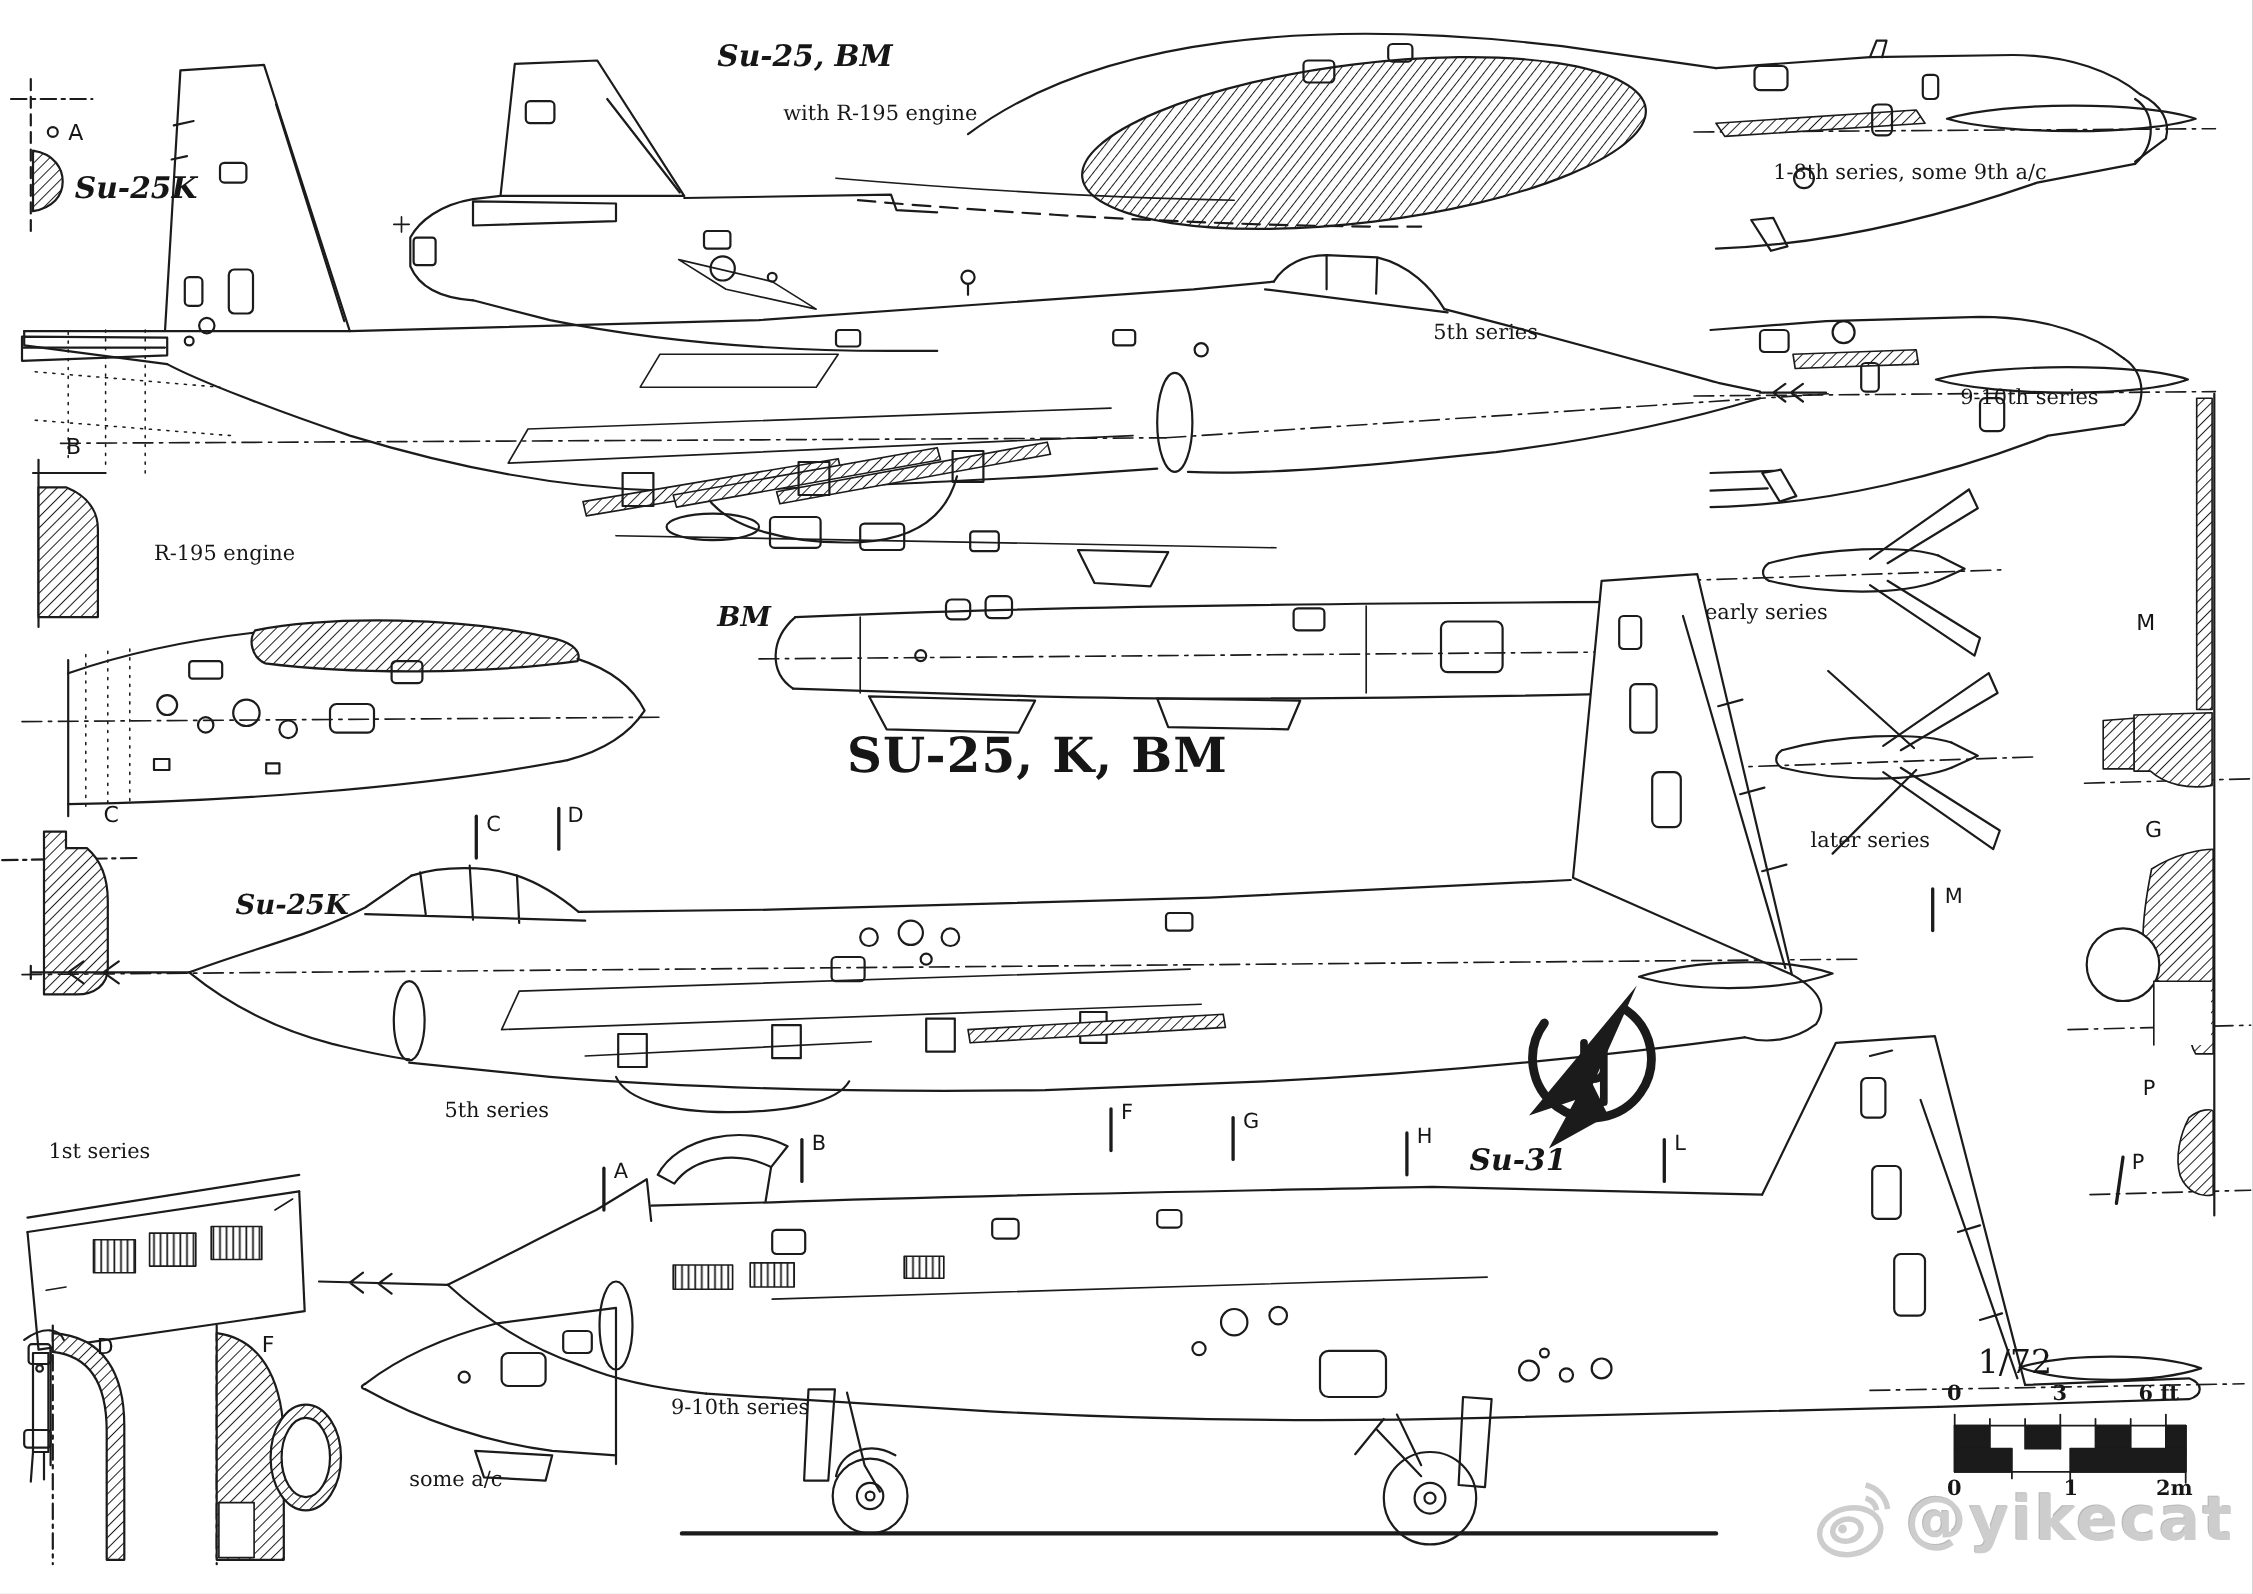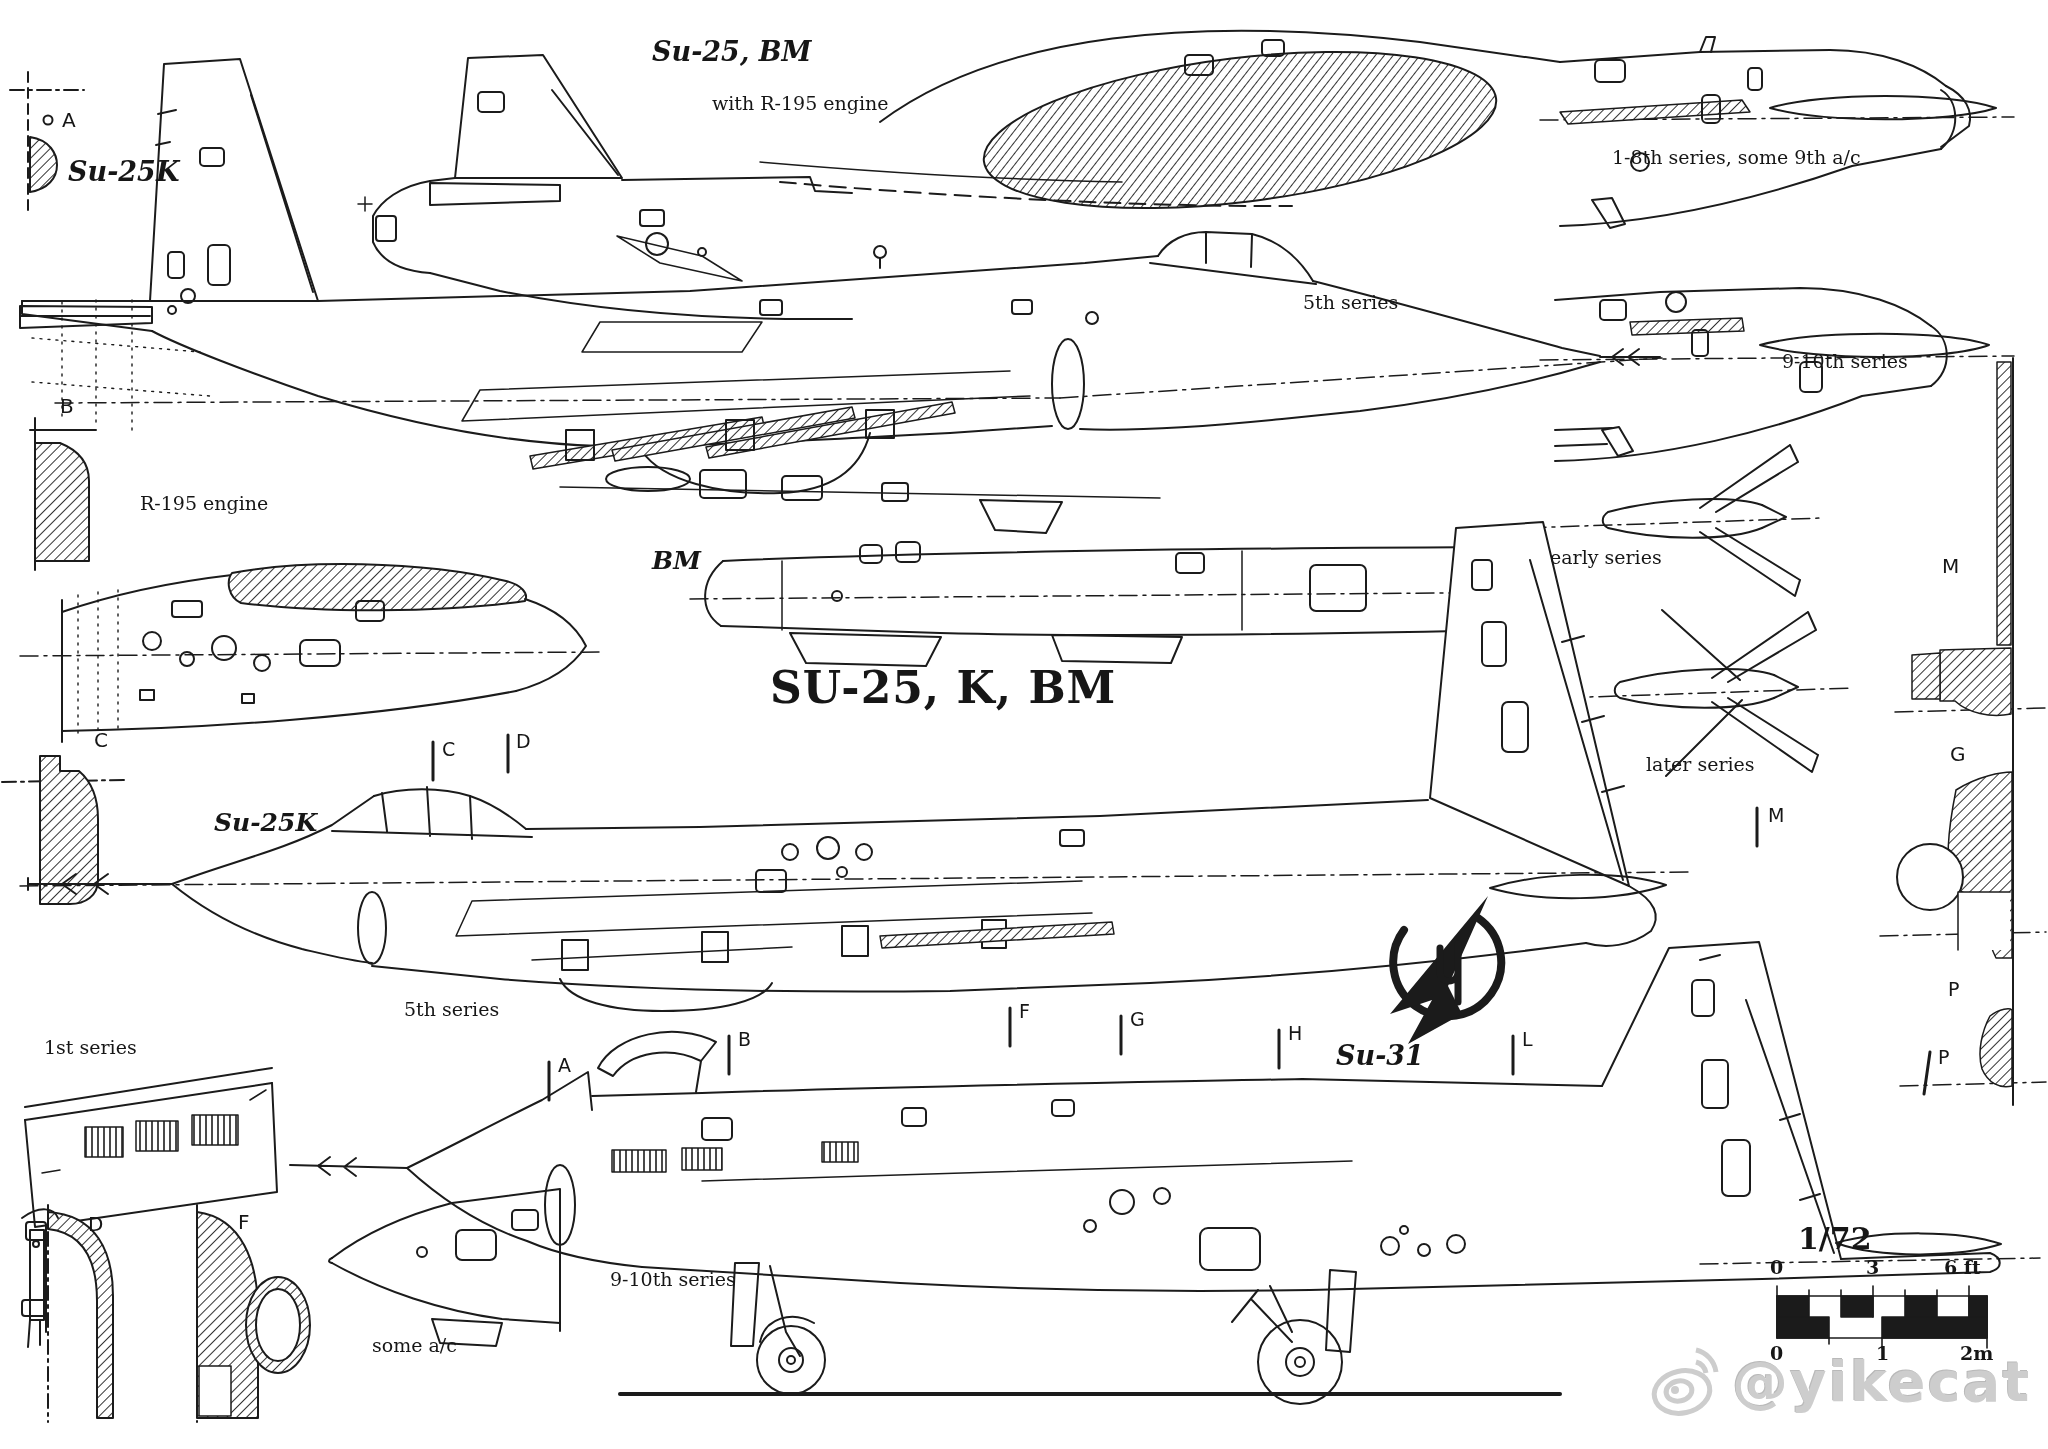--- a/index.html
+++ b/index.html
@@ -6,21 +6,21 @@
   #stage{position:relative;width:2048px;height:1449px;background:#ffffff;overflow:hidden;
          font-family:"DejaVu Serif",serif;}
   #art{position:absolute;left:0;top:0;}
   .lbl{position:absolute;color:#161616;white-space:nowrap;line-height:1;}
   .serif{font-family:"DejaVu Serif",serif;font-weight:400;font-size:19px;}
   .bold{font-family:"DejaVu Serif",serif;font-weight:700;font-size:27px;font-style:italic;}
   .bold.small{font-size:25px;}
   .sans{font-family:"DejaVu Sans",sans-serif;font-weight:500;font-size:20px;}
   .sans.sm{font-size:19px;}
   .title{font-family:"DejaVu Serif",serif;font-weight:700;font-size:44px;letter-spacing:1px;}
-  .ratio{font-family:"DejaVu Serif",serif;font-weight:700;font-size:30px;}
+  .ratio{font-family:"DejaVu Serif",serif;font-weight:400;font-size:30px;}
   .sclbl{font-family:"DejaVu Serif",serif;font-weight:700;font-size:19px;}
   #watermark{position:absolute;left:1648px;top:1340px;display:flex;align-items:center;gap:8px;}
   #watermark .wm-text{font-family:"DejaVu Sans",sans-serif;font-weight:700;font-size:56px;
       color:#cdcdcd;letter-spacing:2px;
       text-shadow:2px 2px 0 #ffffff,-1px -1px 0 #b9b9b9;}
 </style>
 </head>
 <body>
 
 <div id="stage">

